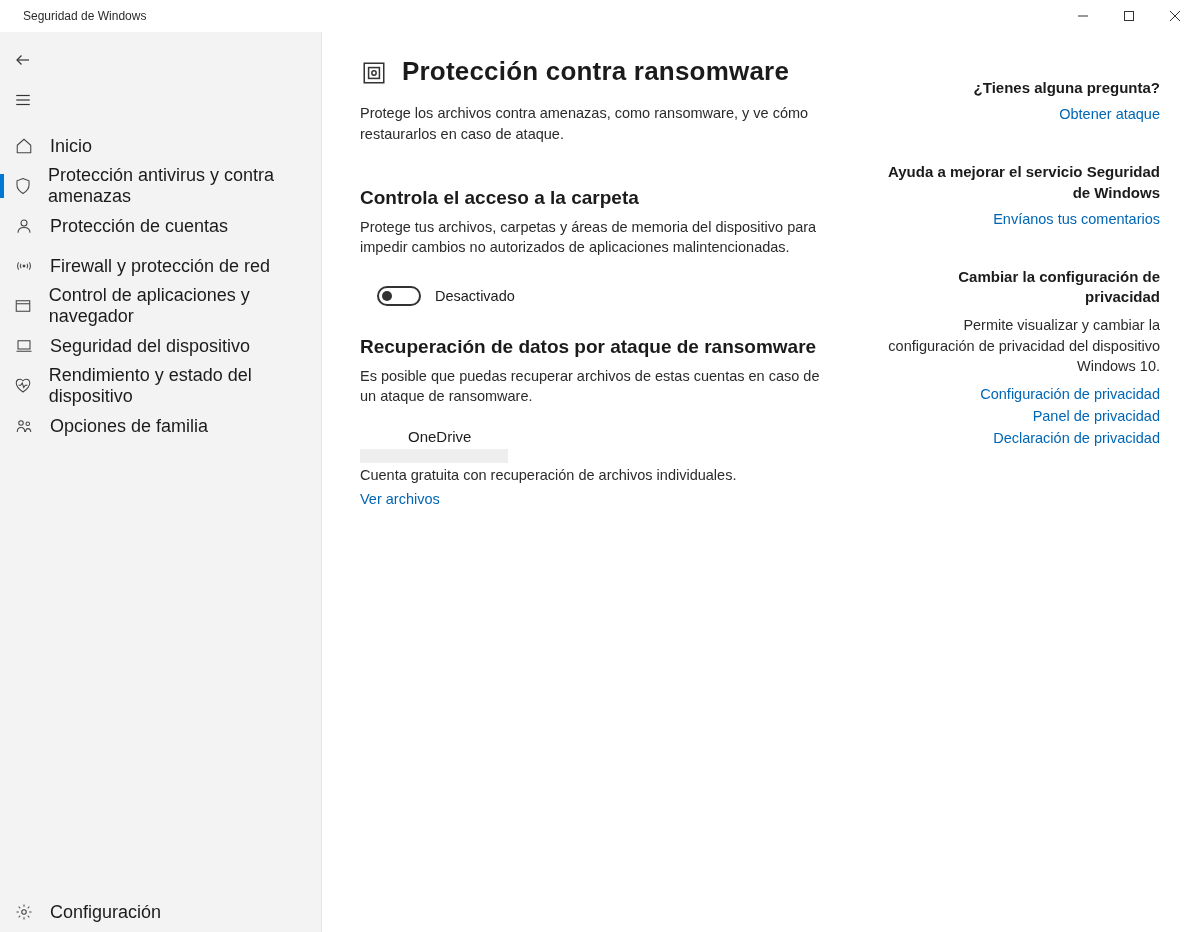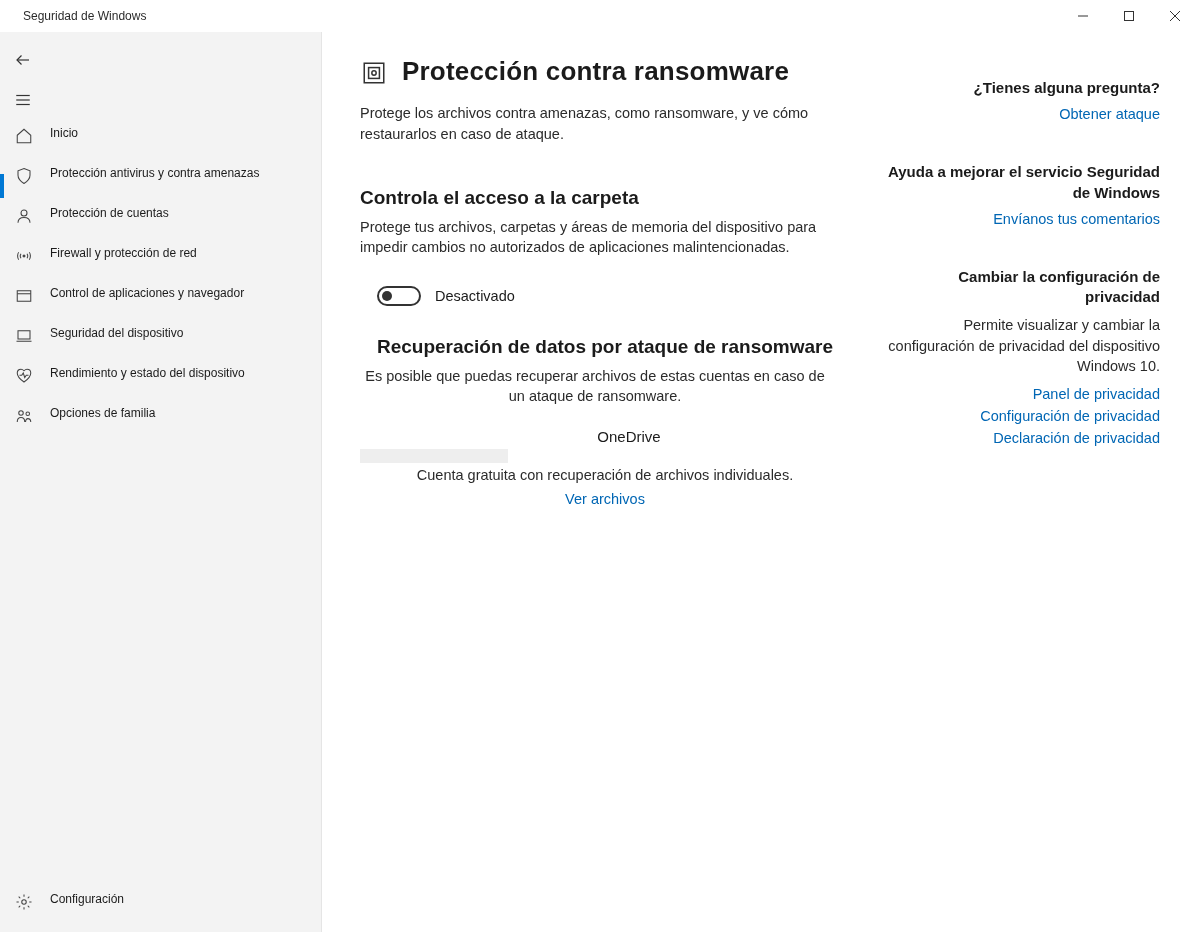--- a/index.html
+++ b/index.html
@@ -54,24 +54,24 @@
     align-items: center;
     padding-left: 14px;
   }
   .side-icon-row svg { color: #333; }
   .nav {
     margin-top: 6px;
     flex: 1;
   }
   .nav-item {
     display: flex;
-    align-items: flex-start;
+    align-items: center;
     height: 40px;
     padding-left: 14px;
-    font-size: 12px;
+    font-size: 18px;
     color: #1b1b1b;
     position: relative;
   }
   .nav-item.selected::before {
     content: "";
     position: absolute;
     left: 0; top: 8px; bottom: 8px;
     width: 4px;
     background: #0078d4;
   }
@@ -117,21 +117,21 @@
     letter-spacing: 0.2px;
   }
   .page-desc {
     font-size: 14.5px;
     color: #2b2b2b;
     line-height: 1.45;
     max-width: 470px;
   }
 
   .section { margin-top: 42px; }
-  .section.tight { margin-top: 30px; text-align: center; }
+  .section.tight { margin-top: 30px; }
   .section-title {
     font-size: 19px;
     font-weight: 600;
     margin-bottom: 8px;
   }
   .section-desc {
     font-size: 14.5px;
     color: #2b2b2b;
     line-height: 1.4;
     max-width: 470px;
@@ -384,20 +384,20 @@
       </div>
 
       <div class="aside-block">
         <div class="aside-title">Ayuda a mejorar el servicio Seguridad de Windows</div>
         <a class="aside-link">Envíanos tus comentarios</a>
       </div>
 
       <div class="aside-block">
         <div class="aside-title">Cambiar la configuración de privacidad</div>
         <div class="aside-text">Permite visualizar y cambiar la configuración de privacidad del dispositivo Windows 10.</div>
+        <a class="aside-link">Configuración de privacidad</a>
         <a class="aside-link">Panel de privacidad</a>
-        <a class="aside-link">Configuración de privacidad</a>
         <a class="aside-link">Declaración de privacidad</a>
       </div>
     </div>
 
   </div>
 </div>
 
 </body></html>

